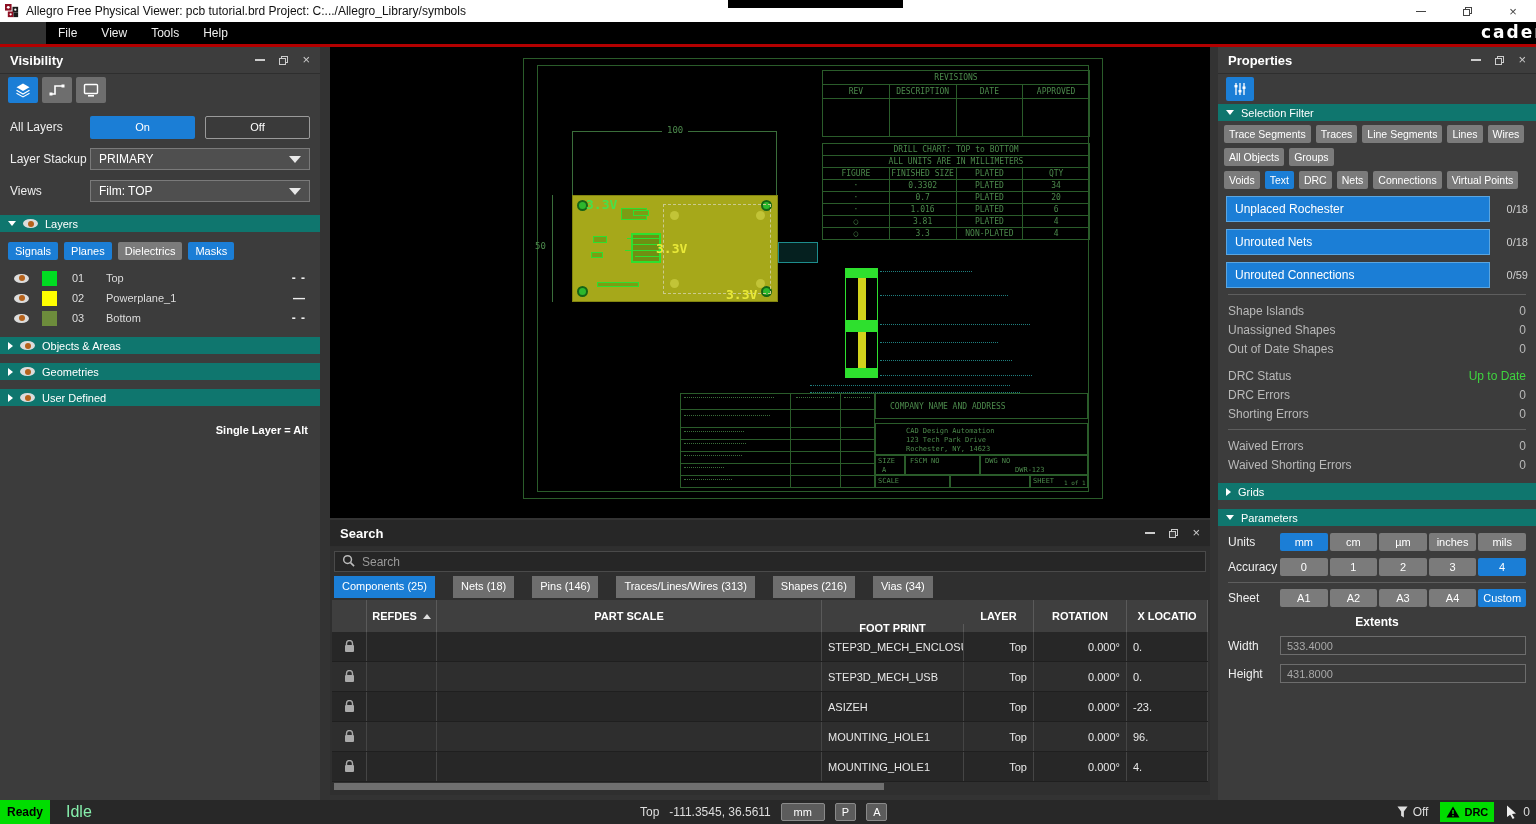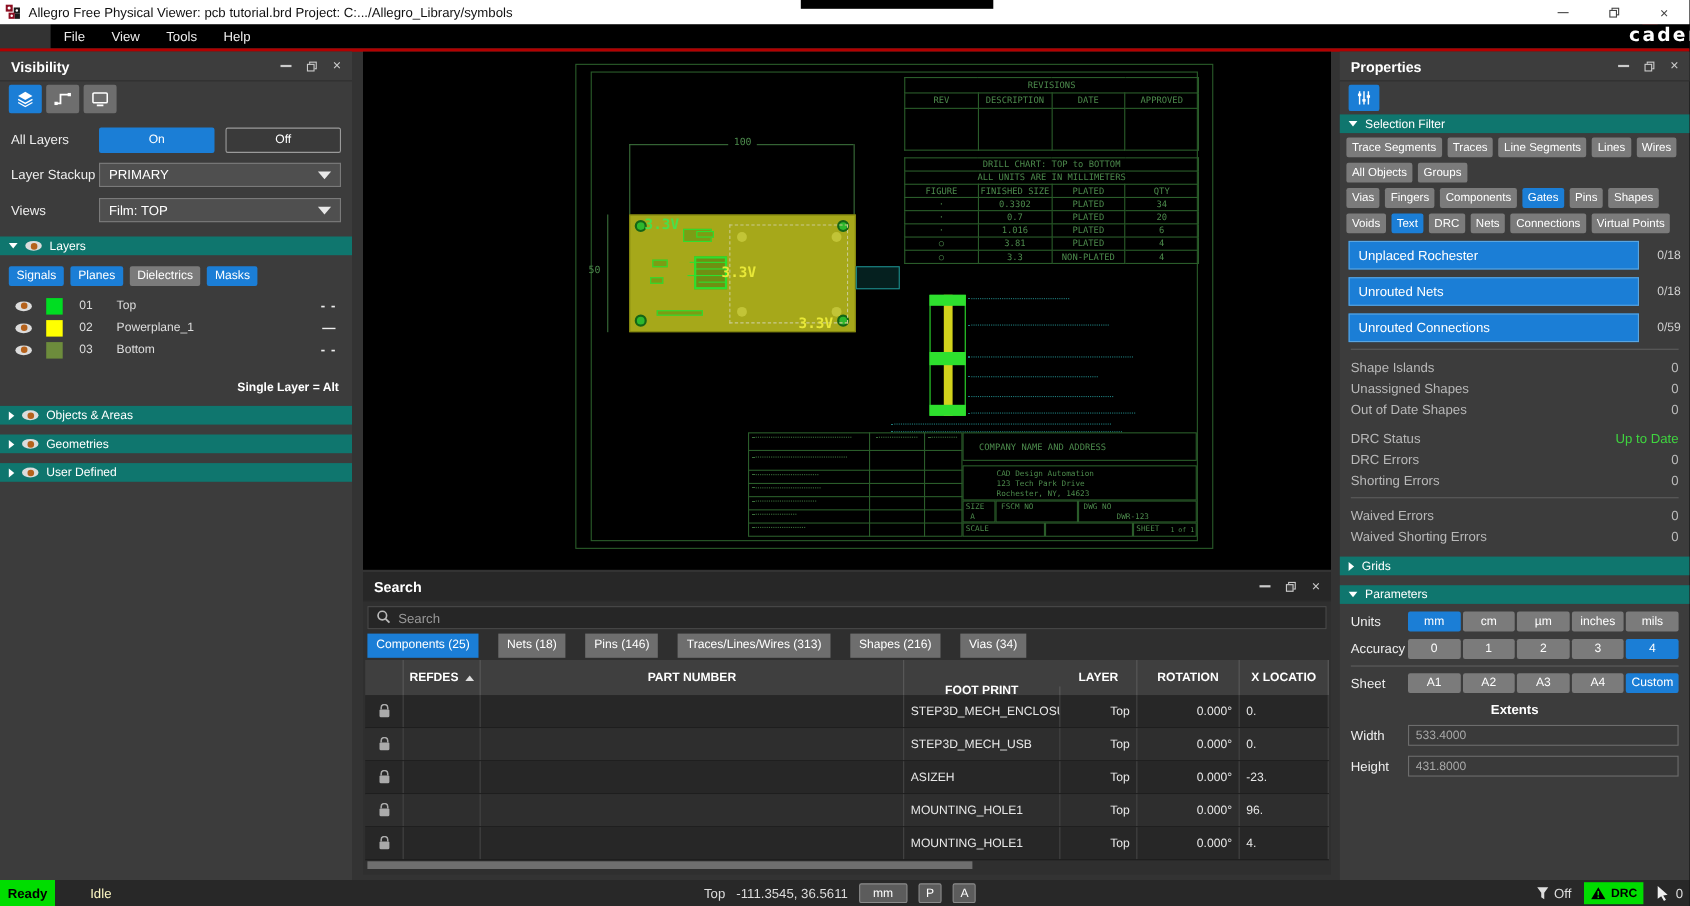--- a/index.html
+++ b/index.html
@@ -130,21 +130,21 @@
   .seg span.sel { background:#1b7ed6; }
   .extents { text-align:center; color:#fff; font-size:12px; font-weight:bold; margin-top:8px; }
   .ext-input { flex:1; height:19px; background:#3a3a3a; border:1px solid #6d6d6d; color:#a9a9a9;
     font-size:11px; display:flex; align-items:center; padding-left:6px; }
 
   
   .statusbar { position:absolute; left:0; top:800px; width:1536px; height:24px; background:#282828;
     display:flex; align-items:center; z-index:20; }
   .ready-badge { width:50px; height:24px; background:#00dd00; color:#000; font-size:12px;
     font-weight:bold; display:flex; align-items:center; justify-content:center; }
-  .idle-label { color:#fef9c3; font-size:12px; margin-left:32px; }
+  .idle-label { color:#86efac; font-size:16px; margin-left:16px; }
   .sb-center { position:absolute; left:640px; display:flex; align-items:center; gap:10px; }
   .sb-text { color:#ddd; font-size:12px; }
   .sb-btn { background:#5c5c5c; border:1px solid #8a8a8a; color:#fff; font-size:11px; height:18px;
     padding:0 6px; display:flex; align-items:center; border-radius:2px; }
   .sb-right { position:absolute; right:6px; display:flex; align-items:center; gap:12px; }
   .drc-badge { background:#00dd00; color:#000; height:20px; padding:0 6px; display:flex;
     align-items:center; gap:4px; font-size:11px; font-weight:bold; }
 </style>
 </head>
 <body>
@@ -271,40 +271,40 @@
           <span class="ldash">—</span>
         </div>
         <div class="layer-row">
           <span class="eye"></span>
           <span class="swatch" style="background: rgb(109, 140, 60);"></span>
           <span class="lnum">03</span>
           <span class="lname">Bottom</span>
           <span class="ldash">- -</span>
         </div>
       </div>
-    <div style="text-align:right; padding:14px 12px 0 0;">
-      <span style="color:#fff; font-size:11px; font-weight:bold;">Single Layer = Alt</span>
-    </div>
     <div id="collapsed-sections">
         <div class="hdrbar">
           <span class="tri-right"></span>
           <span class="eye"></span>
           <span>Objects &amp; Areas</span>
         </div>
         <div class="hdrbar">
           <span class="tri-right"></span>
           <span class="eye"></span>
           <span>Geometries</span>
         </div>
         <div class="hdrbar">
           <span class="tri-right"></span>
           <span class="eye"></span>
           <span>User Defined</span>
         </div>
       </div>
+    <div style="text-align:right; padding:14px 12px 0 0;">
+      <span style="color:#fff; font-size:11px; font-weight:bold;">Single Layer = Alt</span>
+    </div>
   </section>
 
   <div id="canvas">
       <div class="gl" style="left: 193px; top: 11px; width: 580px; height: 441px;"></div>
       <div class="gl" style="left: 207px; top: 18px; width: 552px; height: 427px;"></div>
       <table class="gtbl" style="left: 492px; top: 23px; width: 268px;">
         <tbody>
           <tr>
             <td colspan="4" style="height: 14px;">REVISIONS</td>
           </tr>
@@ -485,21 +485,21 @@
     <div class="stable" id="search-table">
         <div class="stable-hdr">
           <span class="shc" style="width: 35px;">
             <span></span>
           </span>
           <span class="shc" style="width: 70px;">
             <span>REFDES</span>
             <span class="sort-up"></span>
           </span>
           <span class="shc" style="width: 385px;">
-            <span>PART NUMBER</span>
+            <span>PART SCALE</span>
           </span>
           <span class="shc" style="width: 142px; margin-top: 24px;">
             <span>FOOT PRINT</span>
           </span>
           <span class="shc" style="width: 70px;">
             <span>LAYER</span>
           </span>
           <span class="shc" style="width: 93px;">
             <span>ROTATION</span>
           </span>
@@ -613,28 +613,20 @@
         <div class="frow">
           <span class="gbtn">Trace Segments</span>
           <span class="gbtn">Traces</span>
           <span class="gbtn">Line Segments</span>
           <span class="gbtn">Lines</span>
           <span class="gbtn">Wires</span>
         </div>
         <div class="frow">
           <span class="gbtn">All Objects</span>
           <span class="gbtn">Groups</span>
-        </div>
-        <div class="frow">
-          <span class="gbtn">Vias</span>
-          <span class="gbtn">Fingers</span>
-          <span class="gbtn">Components</span>
-          <span class="bbtn">Gates</span>
-          <span class="gbtn">Pins</span>
-          <span class="gbtn">Shapes</span>
         </div>
         <div class="frow">
           <span class="gbtn">Voids</span>
           <span class="bbtn">Text</span>
           <span class="gbtn">DRC</span>
           <span class="gbtn">Nets</span>
           <span class="gbtn">Connections</span>
           <span class="gbtn">Virtual Points</span>
         </div>
       </div>

